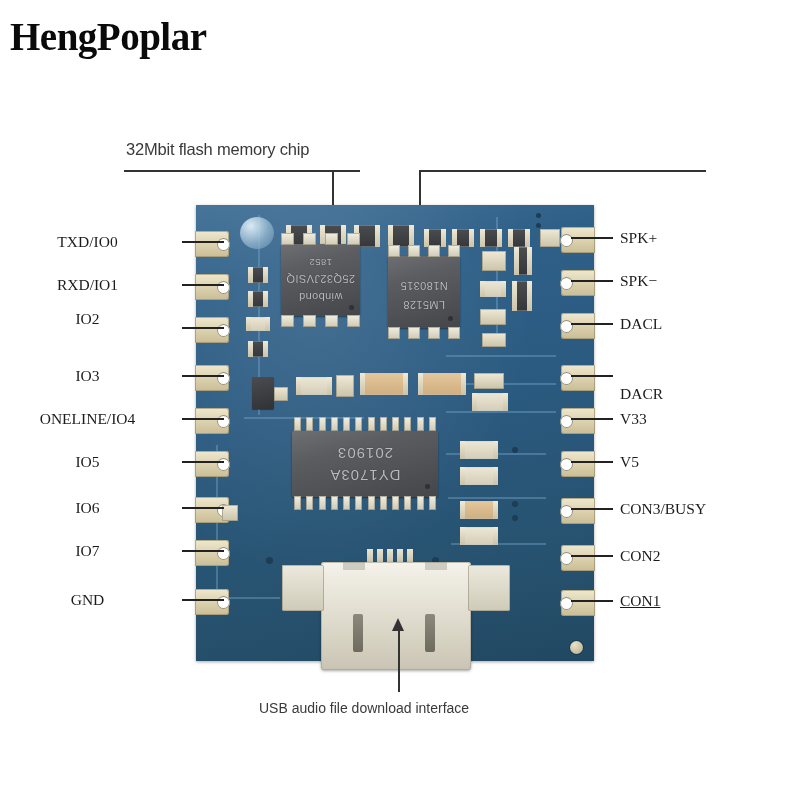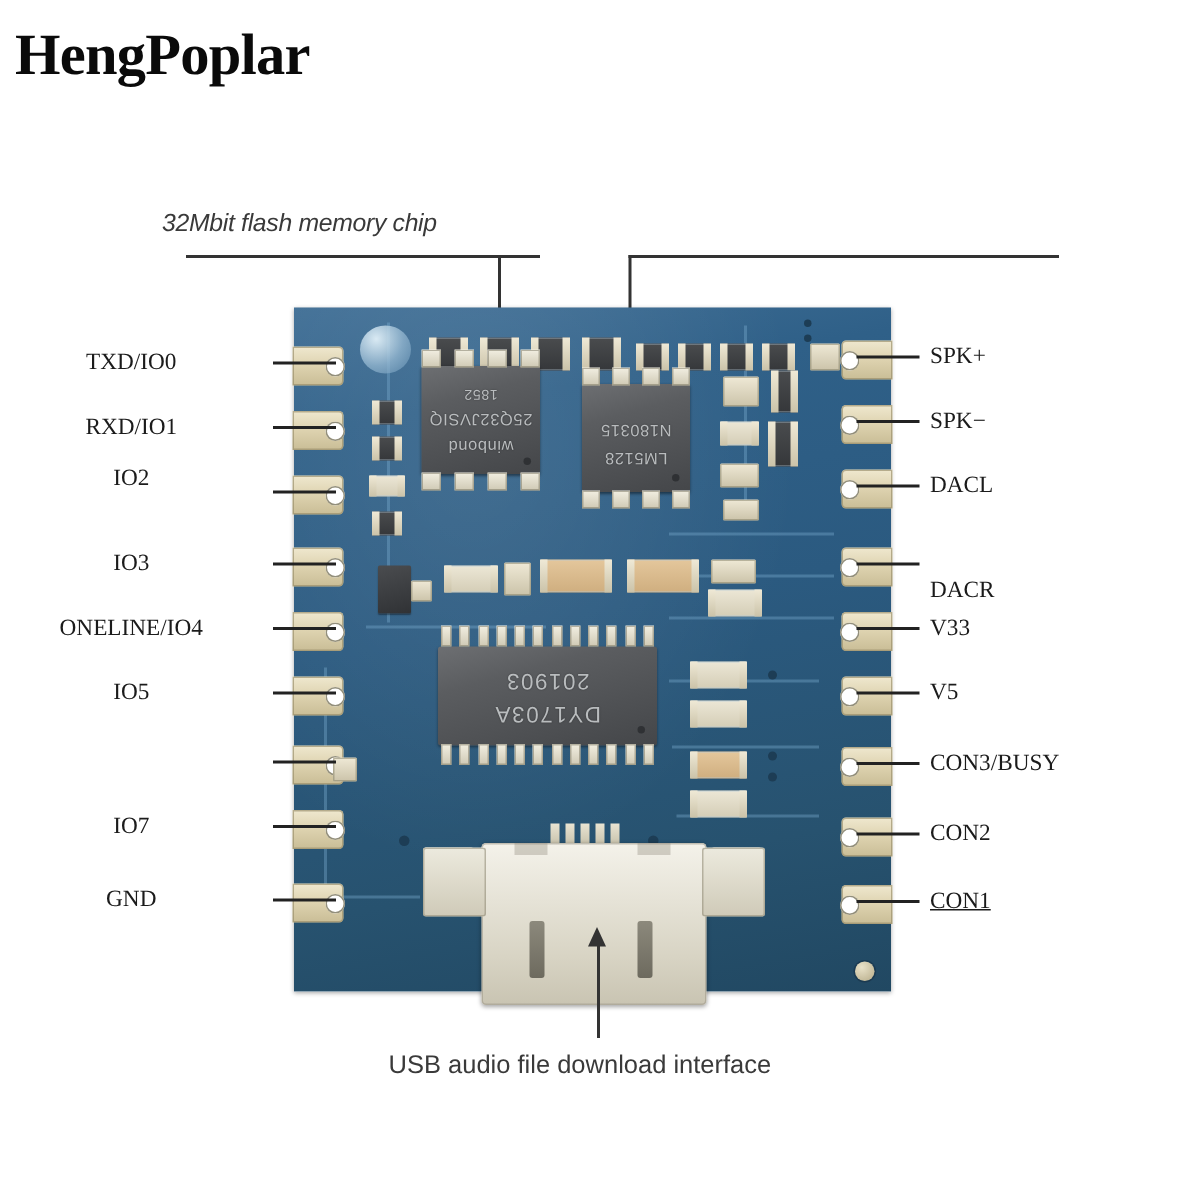--- a/index.html
+++ b/index.html
@@ -170,32 +170,32 @@
     white-space:nowrap;
   }
   .pin-label.left{text-align:center;}
   .pin-label.right{text-align:left;}
   .pin-line{position:absolute;height:2px;background:#222;}
 
   
   .caption{
     position:absolute;
     font-family:"Liberation Sans", sans-serif;
-    font-size:17px;color:#3a3a3a;
+    font-size:14px;color:#3a3a3a;
     white-space:nowrap;
   }
 </style>
 </head>
 <body>
 
 <div class="stage">
 
   <div class="brand">HengPoplar</div>
 
-  <div class="callout" style="left:108px;top:140px;font-style:italic;">32Mbit flash memory chip</div>
+  <div class="callout" style="left:126px;top:140px;">32Mbit flash memory chip</div>
   <div class="lead-h" style="left:124px;top:170px;width:236px;"></div>
   <div class="lead-v" style="left:332px;top:170px;height:78px;"></div>
   <div class="arrow-head" style="left:327px;top:248px;"></div>
 
   <div class="lead-h" style="left:419px;top:170px;width:287px;"></div>
   <div class="lead-v" style="left:419px;top:170px;height:95px;"></div>
   <div class="arrow-head" style="left:414px;top:265px;"></div>
 
   <div class="pcb">
 
@@ -427,20 +427,21 @@
 
   <div class="pin-label left" style="left:0px;width:175px;top:367px;">IO3</div>
   <div class="pin-line" style="left:182px;top:375px;width:42px;"></div>
 
   <div class="pin-label left" style="left:0px;width:175px;top:410px;">ONELINE/IO4</div>
   <div class="pin-line" style="left:182px;top:418px;width:42px;"></div>
 
   <div class="pin-label left" style="left:0px;width:175px;top:453px;">IO5</div>
   <div class="pin-line" style="left:182px;top:461px;width:42px;"></div>
 
+  <div class="pin-label left" style="left:0px;width:175px;top:499px;">IO6</div>
   <div class="pin-line" style="left:182px;top:507px;width:42px;"></div>
 
   <div class="pin-label left" style="left:0px;width:175px;top:542px;">IO7</div>
   <div class="pin-line" style="left:182px;top:550px;width:42px;"></div>
 
   <div class="pin-label left" style="left:0px;width:175px;top:591px;">GND</div>
   <div class="pin-line" style="left:182px;top:599px;width:42px;"></div>
 
   <div class="pin-line" style="left:571px;top:237px;width:42px;"></div>
   <div class="pin-label right" style="left:620px;top:229px;">SPK+</div>

